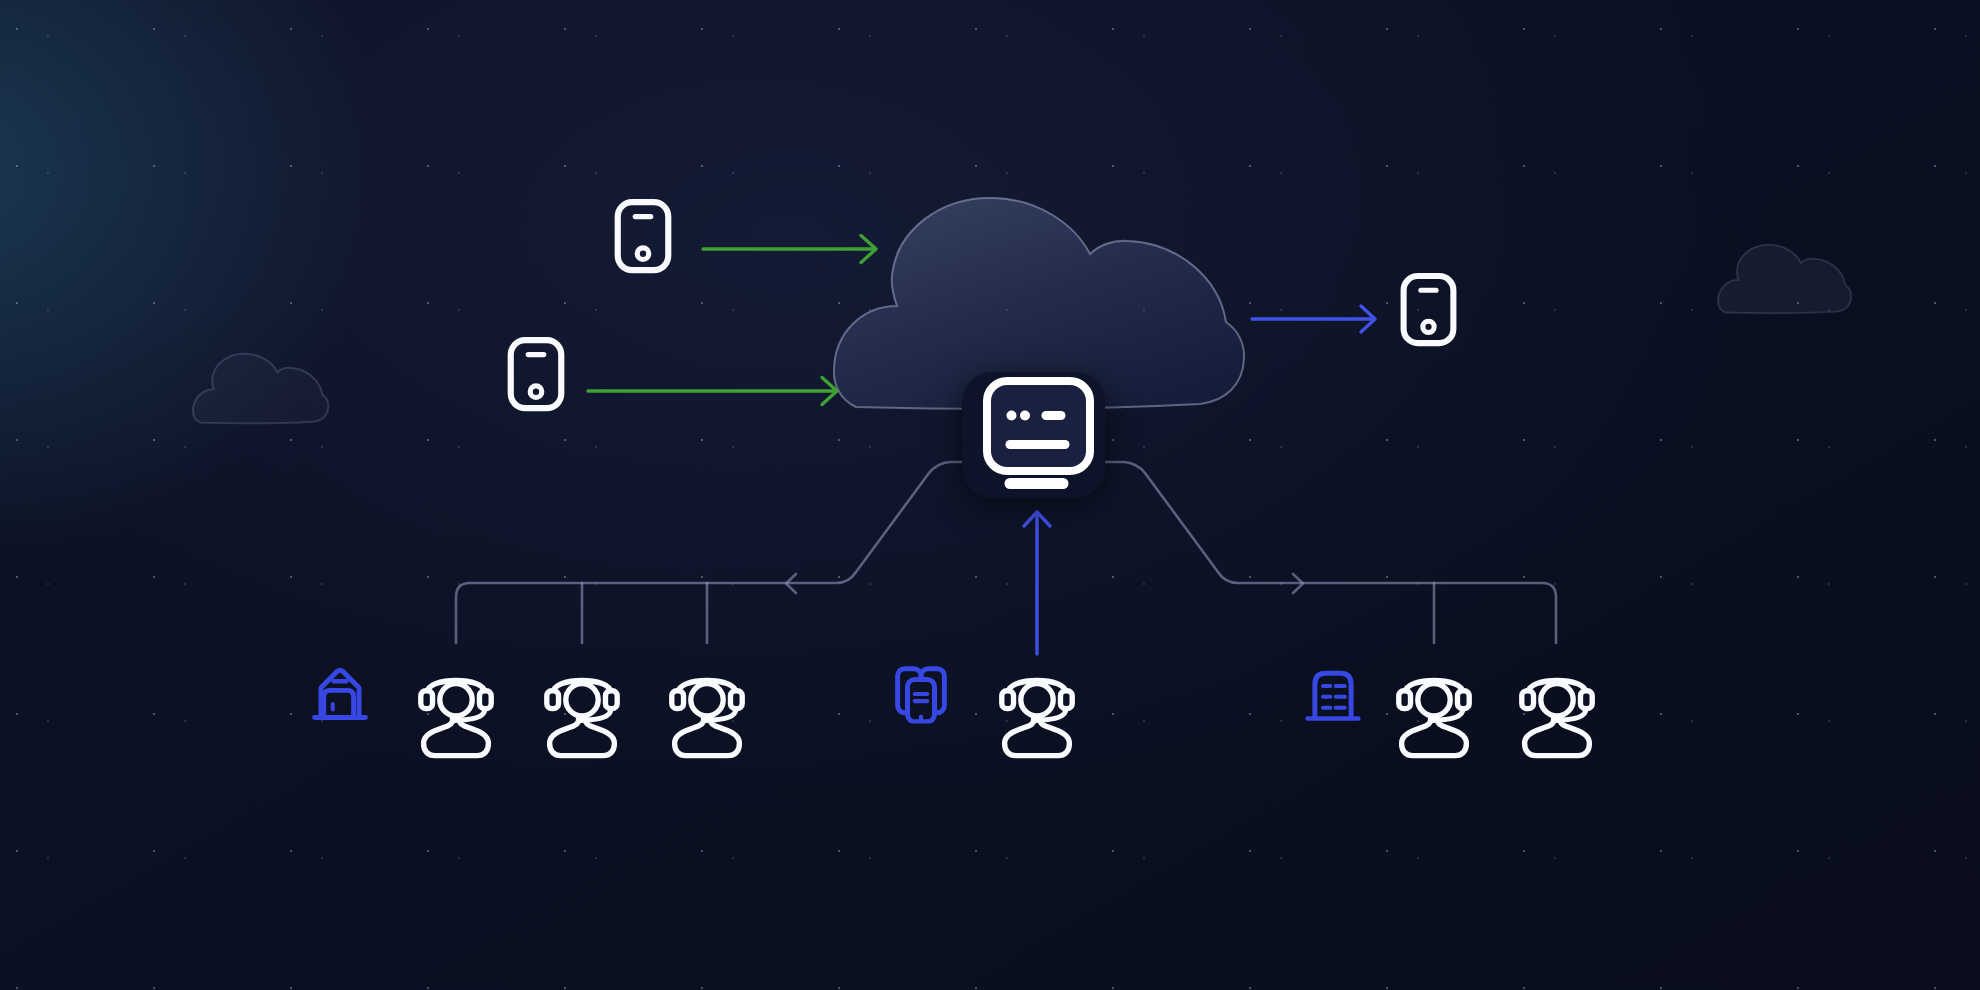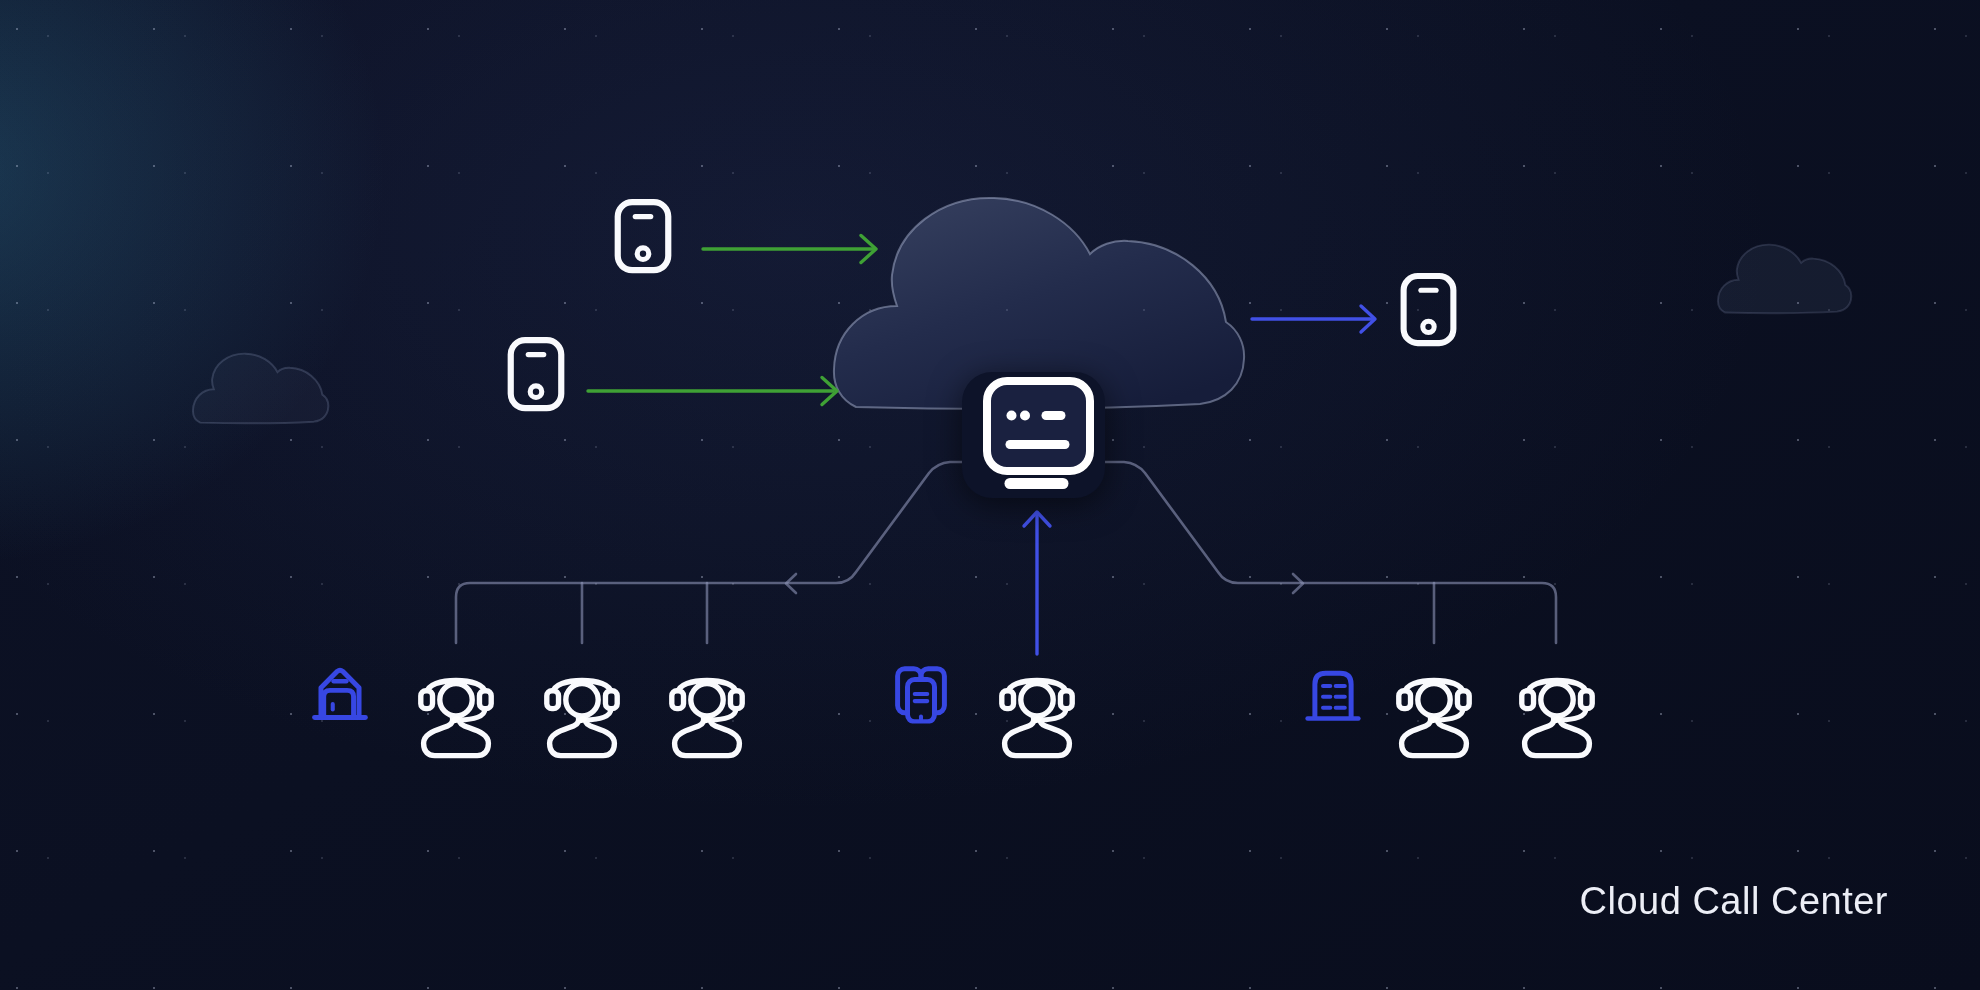--- a/index.html
+++ b/index.html
@@ -154,14 +154,13 @@
     <use href="#phonestack" x="894" y="666" width="54" height="57.6" fill="#3747e3" stroke="#3747e3"></use>
     <use href="#agent" x="999" y="674" width="76" height="85" fill="#ffffff" stroke="#f9fafd"></use>
 
     <use href="#directory" x="1304" y="666" width="58" height="56.2" fill="#3747e3" stroke="#3747e3"></use>
     <use href="#agent" x="1396" y="674" width="76" height="85" fill="#ffffff" stroke="#f9fafd"></use>
     <use href="#agent" x="1519" y="674" width="76" height="85" fill="#ffffff" stroke="#f9fafd"></use>
   </svg>
 
   <div class="stars top"></div>
 
-  <div class="title">Cloud Call Center</div>
 </div>
 
 </body></html>

